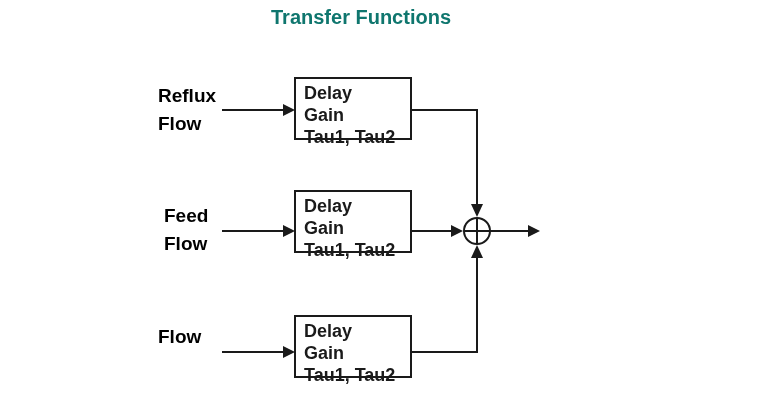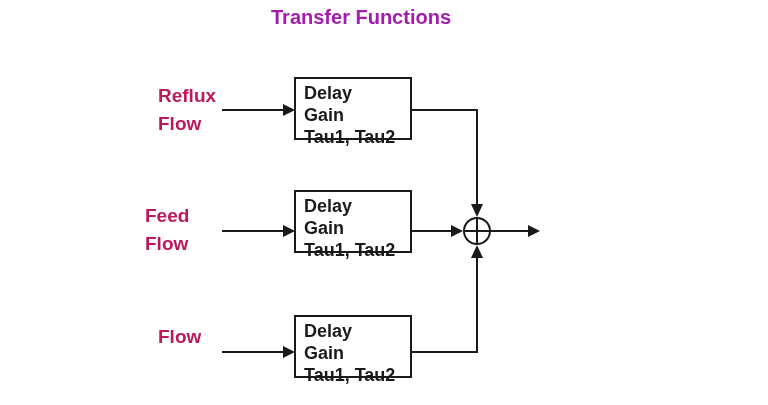--- a/index.html
+++ b/index.html
@@ -17,28 +17,28 @@
     color: #1a1a1a;
   }
   .diagram-title {
     position: absolute;
     top: 6px;
     left: 361px;
     transform: translateX(-50%);
     font-size: 20px;
     font-weight: bold;
     white-space: nowrap;
-    color: #a21caf;
+    color: #0f766e;
   }
   .io-label {
     position: absolute;
     font-size: 19px;
     font-weight: bold;
     line-height: 28px;
-    color: #be185d;
+    color: #000000;
     white-space: nowrap;
   }
   .io-label.output {
     line-height: 30px;
   }
   .block {
     position: absolute;
     left: 294px;
     width: 118px;
     height: 63px;
@@ -78,21 +78,21 @@
 <body>
 
 <div class="canvas">
 
   <div class="diagram-title">Transfer Functions</div>
 
   <div class="io-label" style="left:158px; top:82px;">
     <div>Reflux</div>
     <div>Flow</div>
   </div>
-  <div class="io-label" style="left:145px; top:202px;">
+  <div class="io-label" style="left:164px; top:202px;">
     <div>Feed</div>
     <div>Flow</div>
   </div>
   <div class="io-label" style="left:158px; top:323px;">
     <div>Flow</div>
   </div>
 
   <div class="block block-1">
     <div>Delay</div>
     <div>Gain</div>

